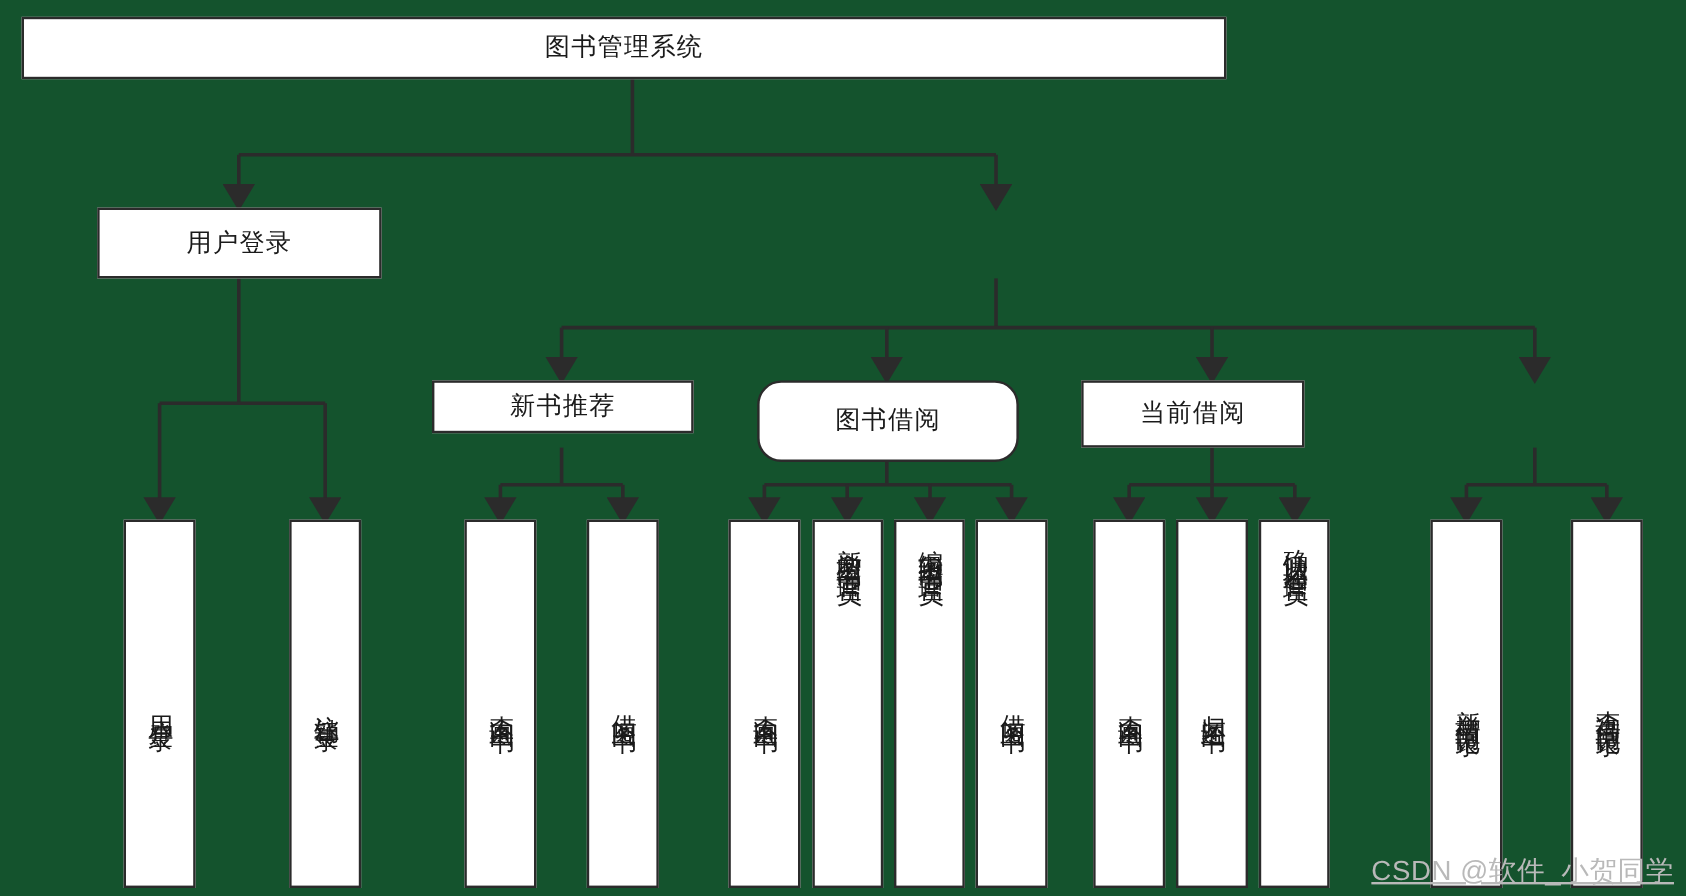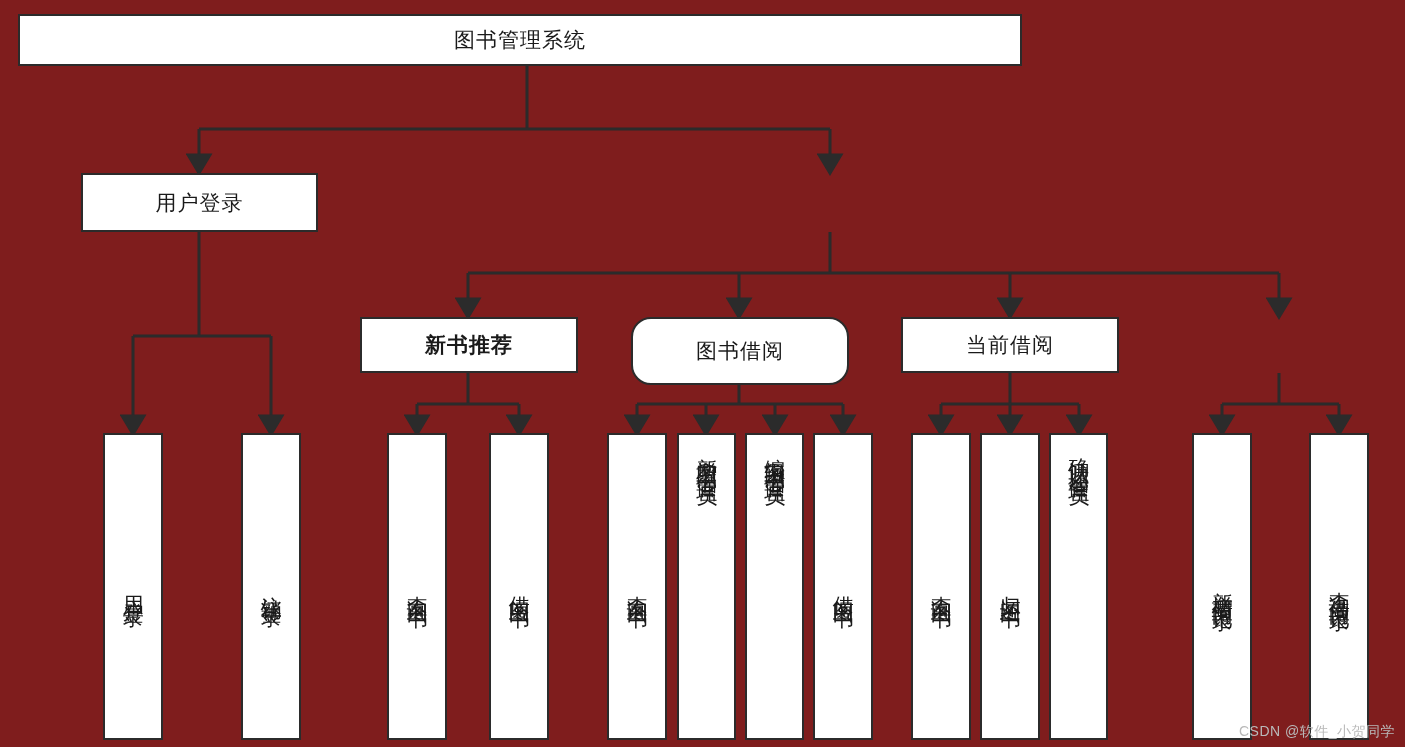--- a/index.html
+++ b/index.html
@@ -7,21 +7,21 @@
     padding: 0;
     background: #ffffff;
   }
   body {
     font-family: "Liberation Sans", "DejaVu Sans", sans-serif;
   }
   #canvas {
     position: relative;
     width: 1405px;
     height: 747px;
-    background: #7f1d1d;
+    background: #14532d;
     overflow: hidden;
   }
   svg#wires {
     position: absolute;
     left: 0;
     top: 0;
     width: 1405px;
     height: 747px;
     pointer-events: none;
   }
@@ -52,25 +52,26 @@
   .node.vert.top-aligned {
     justify-content: flex-start;
   }
   .node .lbl {
     display: block;
   }
   .watermark {
     position: absolute;
     right: 10px;
     bottom: 6px;
-    font-size: 14px;
+    font-size: 23px;
     color: #b9b9b9;
     letter-spacing: 0.5px;
     white-space: nowrap;
     font-family: "Liberation Sans", "DejaVu Sans", sans-serif;
+    text-decoration: underline;
   }
 </style>
 </head>
 <body>
 
 <div id="canvas">
 
   <svg id="wires" viewBox="0 0 1405 747" xmlns="http://www.w3.org/2000/svg">
     <defs>
       <marker id="arrow" markerWidth="9" markerHeight="9" refX="3.2" refY="4.5" orient="auto" markerUnits="strokeWidth">
@@ -122,27 +123,27 @@
   </svg>
 
   <div class="node horiz" style="left:18px; top:14px; width:1004px; height:52px;">
     <span class="lbl">图书管理系统</span>
   </div>
 
   <div class="node horiz" style="left:81px; top:173px; width:237px; height:59px;">
     <span class="lbl">用户登录</span>
   </div>
 
-  <div class="node horiz" style="left:360px; top:317px; width:218px; height:56px;font-weight:bold;">
+  <div class="node horiz" style="left:360px; top:317px; width:218px; height:44px;">
     <span class="lbl">新书推荐</span>
   </div>
   <div class="node horiz" style="left:631px; top:317px; width:218px; height:68px;border-radius:20px;">
     <span class="lbl">图书借阅</span>
   </div>
-  <div class="node horiz" style="left:901px; top:317px; width:218px; height:56px;">
+  <div class="node horiz" style="left:901px; top:317px; width:186px; height:56px;">
     <span class="lbl">当前借阅</span>
   </div>
 
   <div class="node vert" style="left:103px; top:433px; width:60px; height:307px;">
     <span class="lbl">用户登录</span>
   </div>
   <div class="node vert" style="left:241px; top:433px; width:60px; height:307px;">
     <span class="lbl">注销登录</span>
   </div>
 

